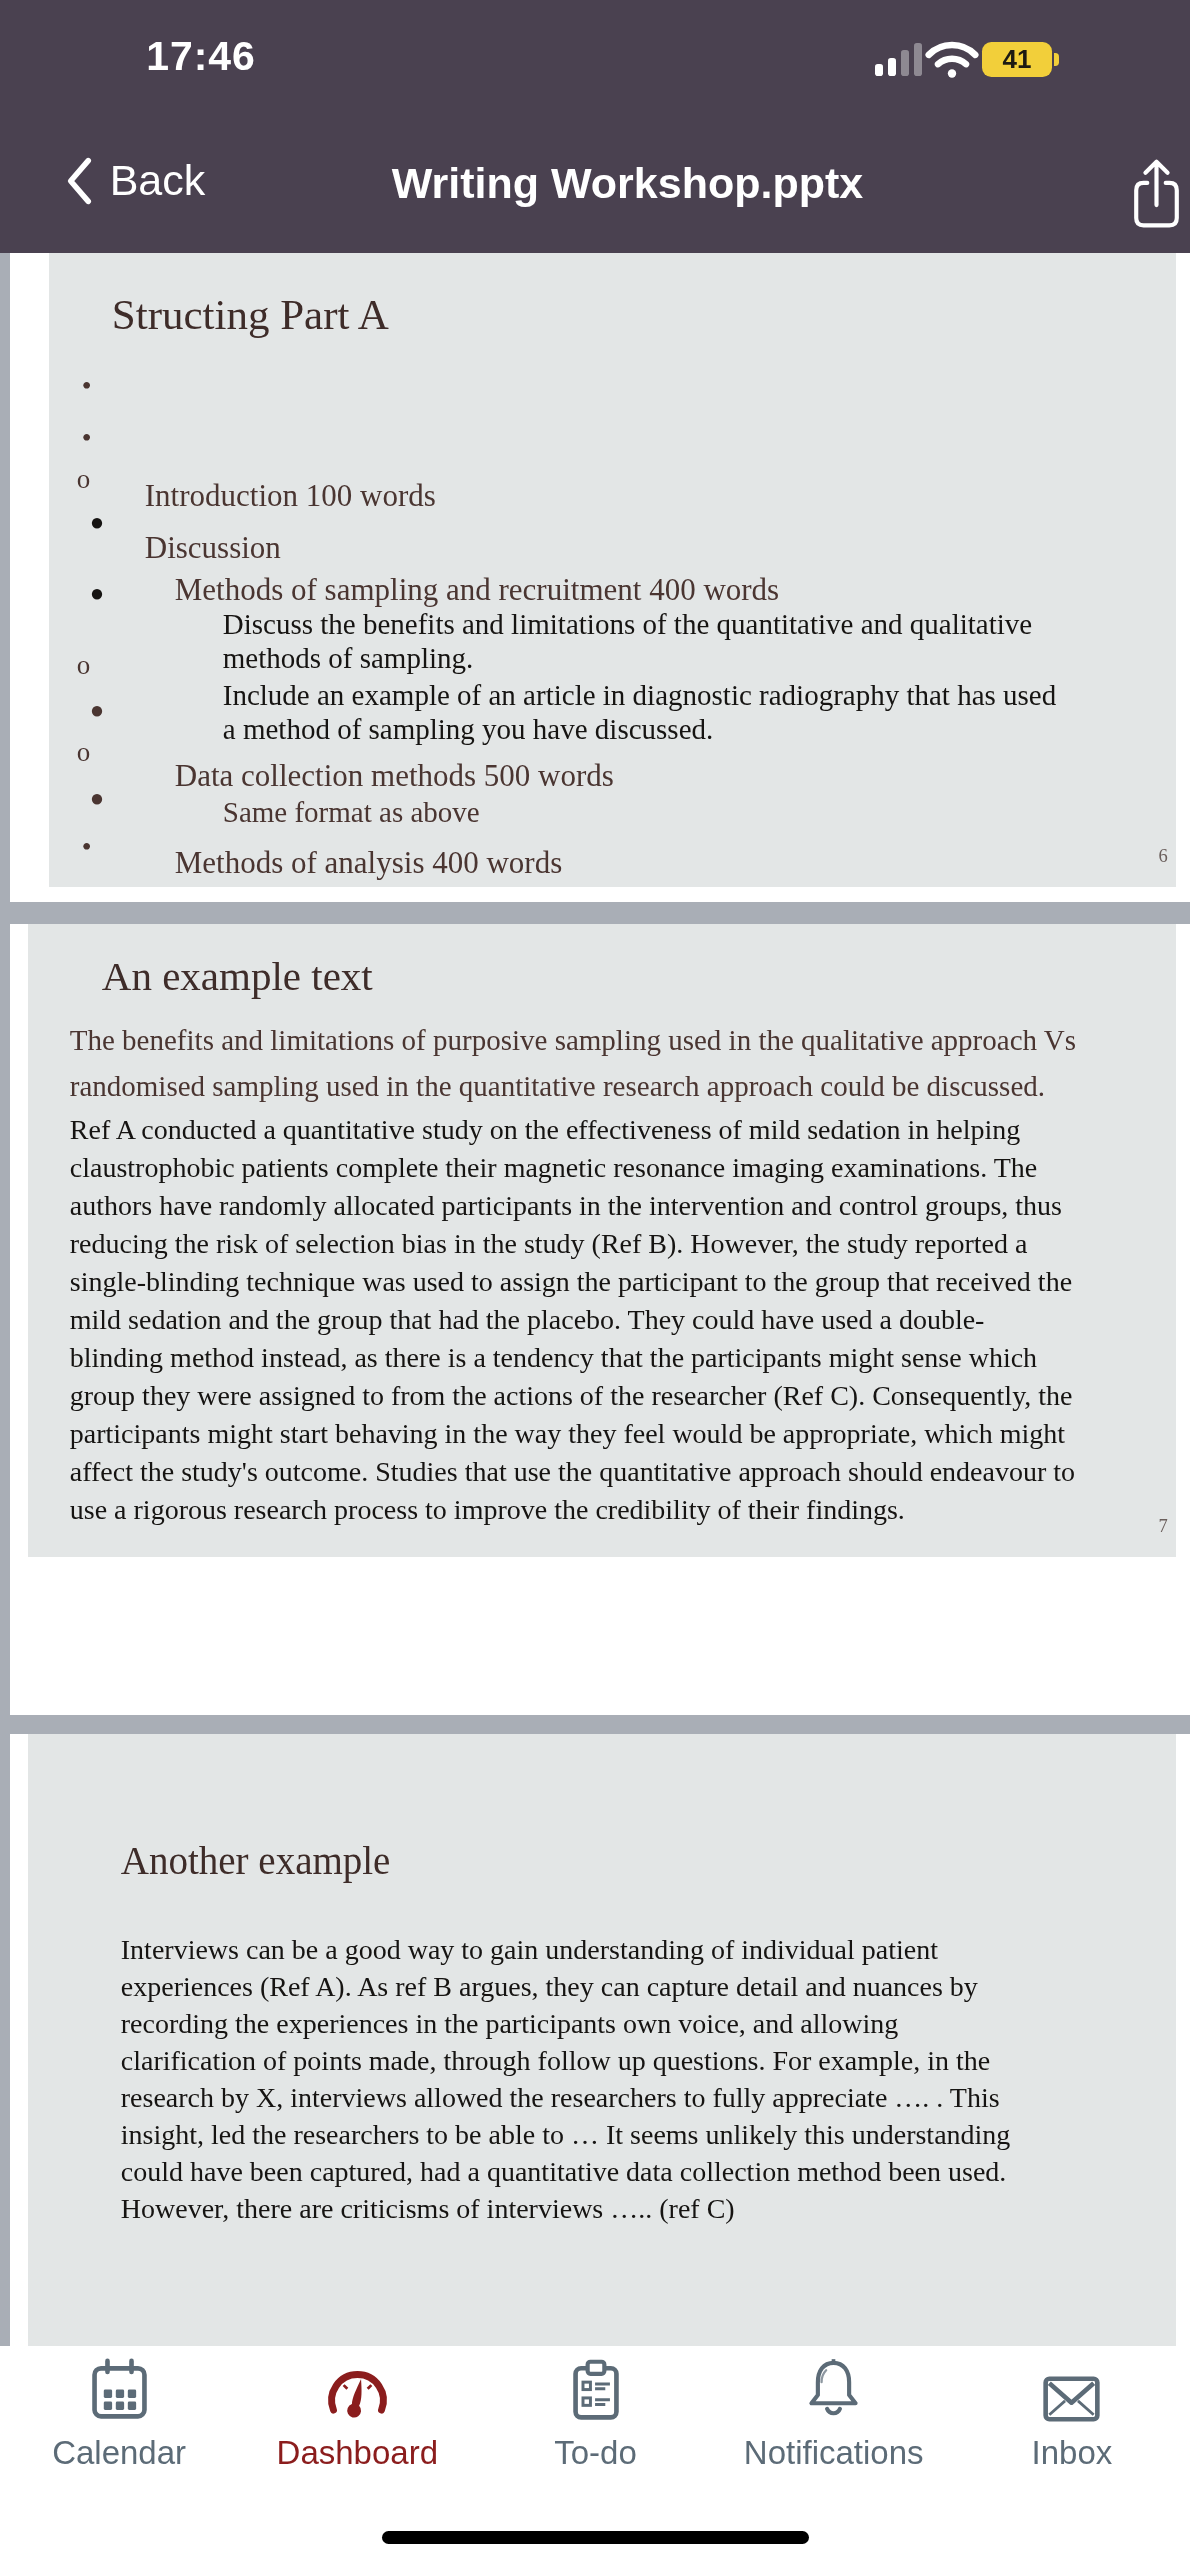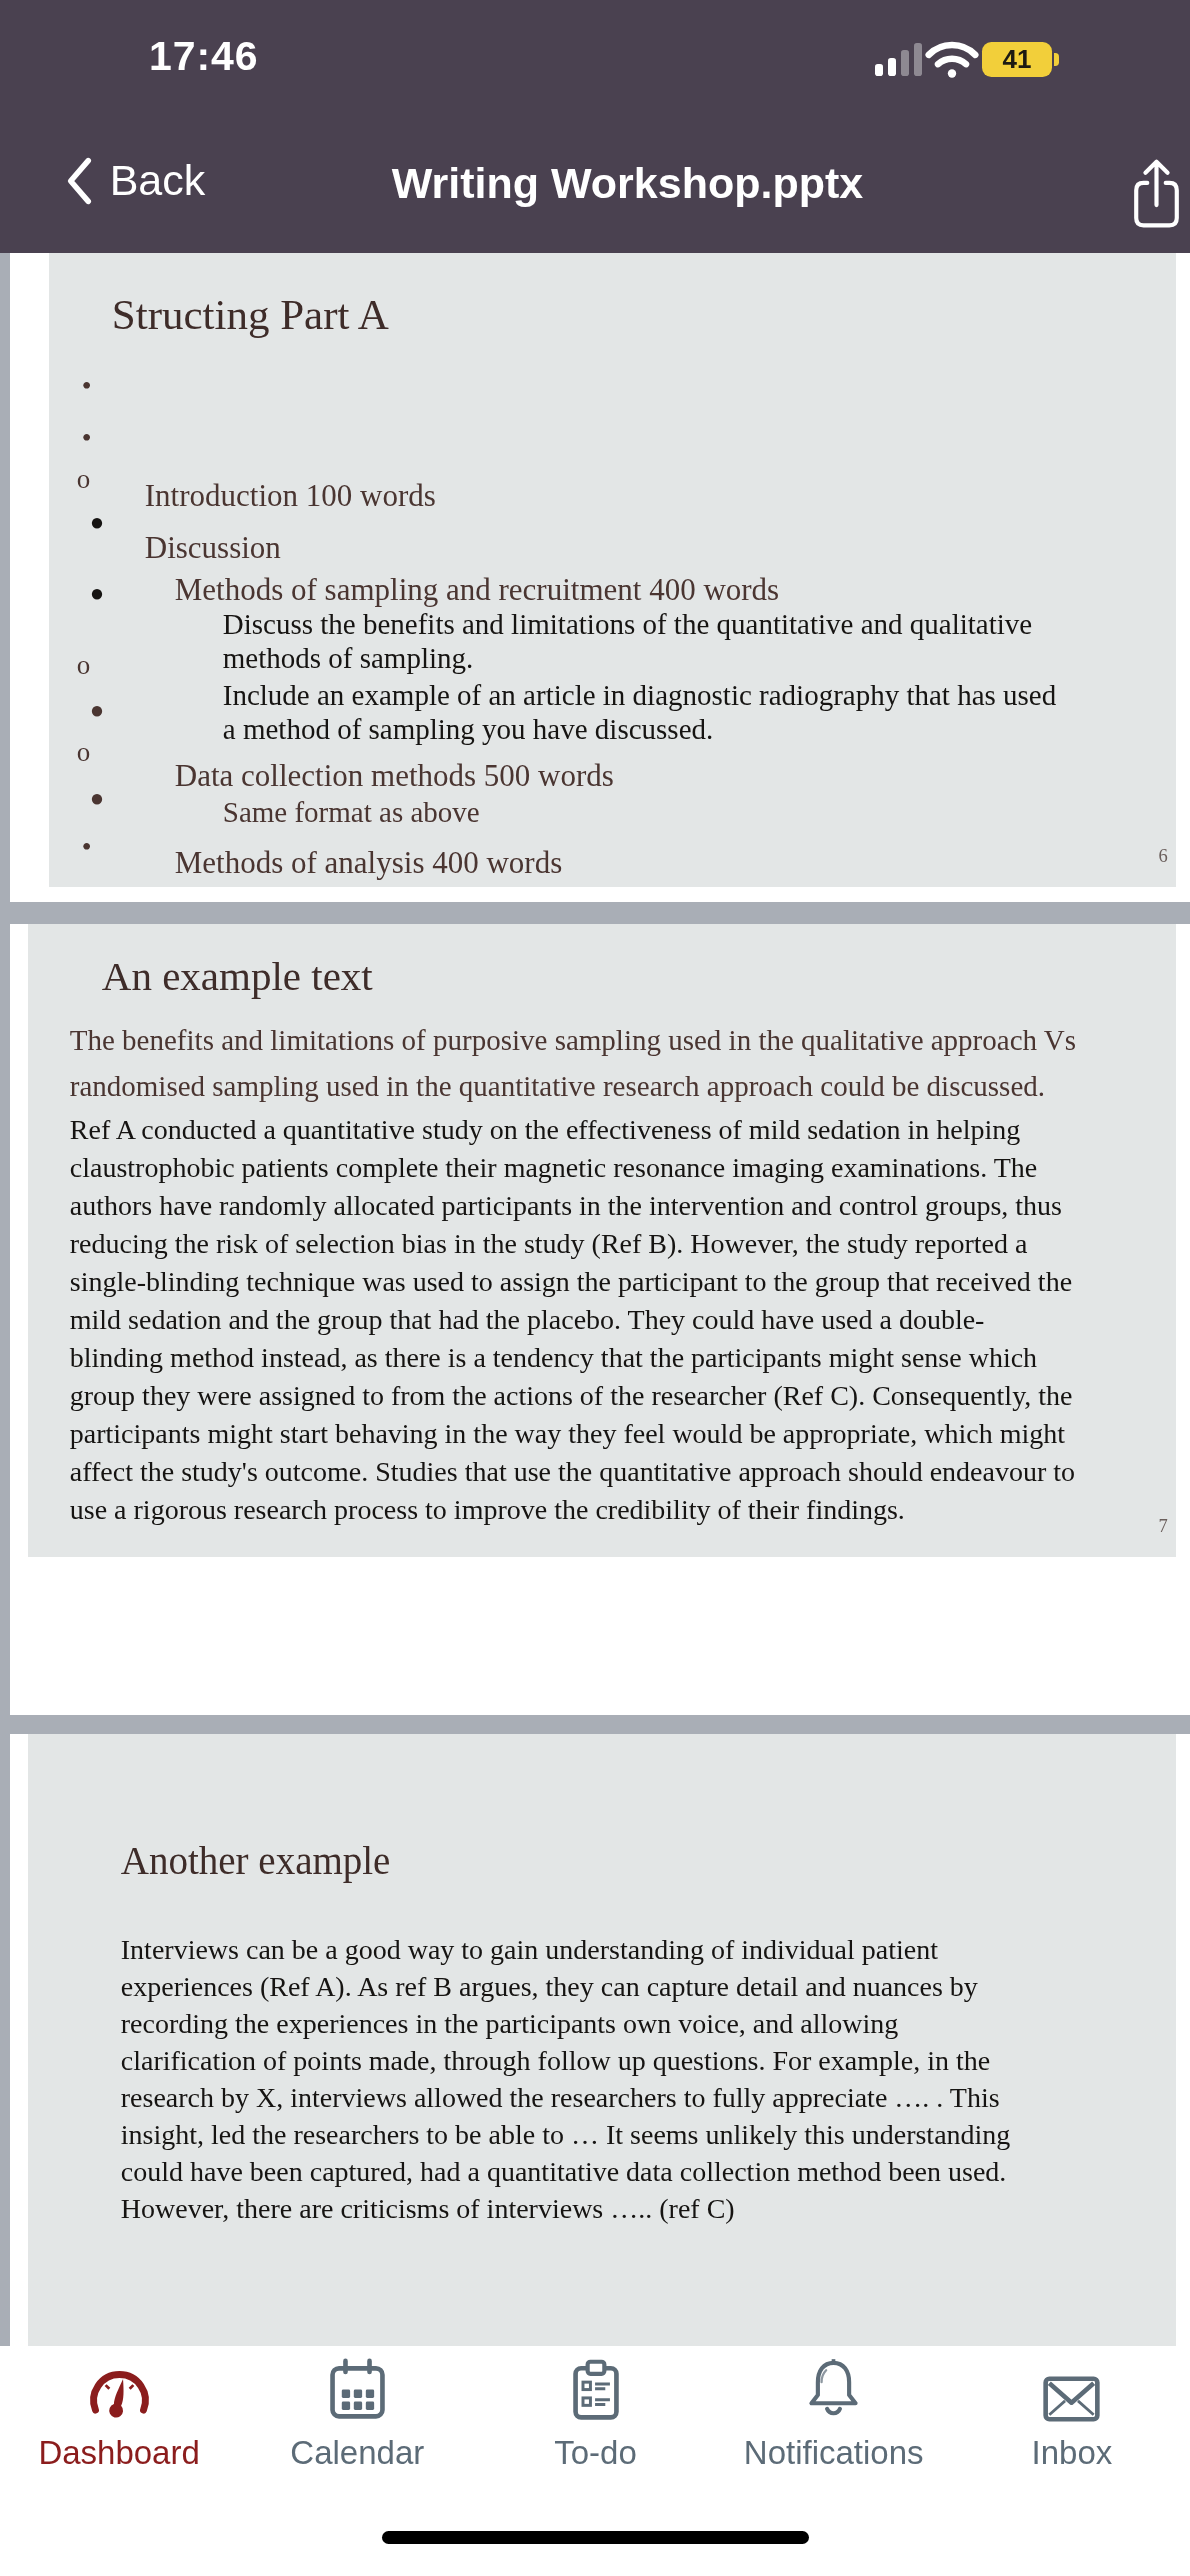--- a/index.html
+++ b/index.html
@@ -6,21 +6,21 @@
     --header-bg:#4a4150; --app-bg:#a9aeb6; --page-bg:#ffffff; --slide-bg:#e3e6e6;
     --maroon:#4a3531; --maroon-dark:#3e2c29; --ink:#161412; --battery-yellow:#f2cf3a;
     --tab-active:#8b1d1d; --tab-inactive:#5c6b77; --page-num:#6b5f5c;
   }
   *{margin:0;padding:0;box-sizing:border-box;}
   body{background:#000;font-family:"Liberation Sans",sans-serif;}
   .phone{position:relative;width:1191px;height:2576px;background:var(--app-bg);overflow:hidden;}
 
   
   .header{position:absolute;top:0;left:0;width:1191px;height:253px;background:var(--header-bg);z-index:5;}
-  .time{position:absolute;left:149px;top:33px;width:158px;color:#fff;font-size:41px;font-weight:600;letter-spacing:0.9px;}
+  .time{position:absolute;left:122px;top:33px;width:158px;text-align:center;color:#fff;font-size:41px;font-weight:600;letter-spacing:0.9px;}
   .status-right{position:absolute;right:139px;top:39px;display:flex;align-items:center;gap:3px;}
   .sig{display:flex;align-items:flex-end;gap:4.6px;height:33px;}
   .sig i{display:block;width:8.3px;border-radius:2.8px;background:#fff;}
   .sig i.dim{background:rgba(255,255,255,0.38);}
   .batt{position:relative;width:70px;height:35px;background:var(--battery-yellow);border-radius:9.3px;
         display:flex;align-items:center;justify-content:center;color:#1c1a12;font-size:26px;font-weight:700;}
   .batt:after{content:"";position:absolute;right:-7.4px;top:11px;width:5.6px;height:13px;background:var(--battery-yellow);border-radius:0 3.7px 3.7px 0;}
   .navrow{position:absolute;left:0;top:139px;width:1191px;height:114px;margin-left:32px;}
   .back-btn{position:absolute;left:33px;top:16.7px;display:flex;align-items:center;gap:16.7px;color:#fff;font-size:43px;cursor:pointer;}
   .nav-title{position:absolute;left:224px;right:224px;top:20.4px;text-align:center;color:#fff;font-size:43px;font-weight:700;
@@ -210,47 +210,47 @@
     <div class="gap"></div>
 
     <div class="page" id="page4">
       <div class="slide"></div>
     </div>
 
   </div>
 
   <div class="tabbar">
     <div class="tabs">
-      <div class="tab active">
-        <span class="ticon">
-          <svg width="67" height="61" viewBox="0 0 72 66" fill="none">
-            <path d="M10 52 A28 28 0 1 1 62 52" stroke="currentColor" stroke-width="7.5" stroke-linecap="round"></path>
-            <path d="M21 25 L25 29 M51 25 L47 29" stroke="currentColor" stroke-width="3"></path>
-            <path d="M36 18 C39 30 41 40 39 47 A7.5 7.5 0 1 1 31 46.5 C30 39 33 30 36 18 Z" fill="currentColor" transform="rotate(10 36 40)"></path>
-          </svg>
-        </span>
-        <span class="tlabel">Dashboard</span>
-      </div>
       <div class="tab">
         <span class="ticon">
           <svg width="61" height="65" viewBox="0 0 66 70" fill="none" stroke="currentColor">
             <rect x="6" y="11" width="54" height="52" rx="7" stroke-width="5"></rect>
             <path d="M20 3 V15 M46 3 V15" stroke-width="5" stroke-linecap="round"></path>
             <g fill="currentColor" stroke="none">
               <rect x="16" y="34" width="9" height="9" rx="1.5"></rect>
                 <rect x="29" y="34" width="9" height="9" rx="1.5"></rect>
                 <rect x="42" y="34" width="9" height="9" rx="1.5"></rect>
               <rect x="16" y="47" width="9" height="9" rx="1.5"></rect>
                 <rect x="29" y="47" width="9" height="9" rx="1.5"></rect>
                 <rect x="42" y="47" width="9" height="9" rx="1.5"></rect>
             </g>
           </svg>
         </span>
         <span class="tlabel">Calendar</span>
       </div>
+      <div class="tab active">
+        <span class="ticon">
+          <svg width="67" height="61" viewBox="0 0 72 66" fill="none">
+            <path d="M10 52 A28 28 0 1 1 62 52" stroke="currentColor" stroke-width="7.5" stroke-linecap="round"></path>
+            <path d="M21 25 L25 29 M51 25 L47 29" stroke="currentColor" stroke-width="3"></path>
+            <path d="M36 18 C39 30 41 40 39 47 A7.5 7.5 0 1 1 31 46.5 C30 39 33 30 36 18 Z" fill="currentColor" transform="rotate(10 36 40)"></path>
+          </svg>
+        </span>
+        <span class="tlabel">Dashboard</span>
+      </div>
       <div class="tab">
         <span class="ticon">
           <svg width="56" height="65" viewBox="0 0 60 70" fill="none" stroke="currentColor">
             <rect x="8" y="11" width="44" height="53" rx="6" stroke-width="5"></rect>
             <rect x="21" y="4" width="18" height="13" rx="3" stroke-width="4.5" fill="#fff"></rect>
             <rect x="16" y="26" width="8" height="8" stroke-width="3.2"></rect>
             <path d="M29 28 H45 M29 33 H40" stroke-width="3.2"></path>
             <rect x="16" y="43" width="8" height="8" stroke-width="3.2"></rect>
             <path d="M29 45 H45 M29 50 H40" stroke-width="3.2"></path>
           </svg>

